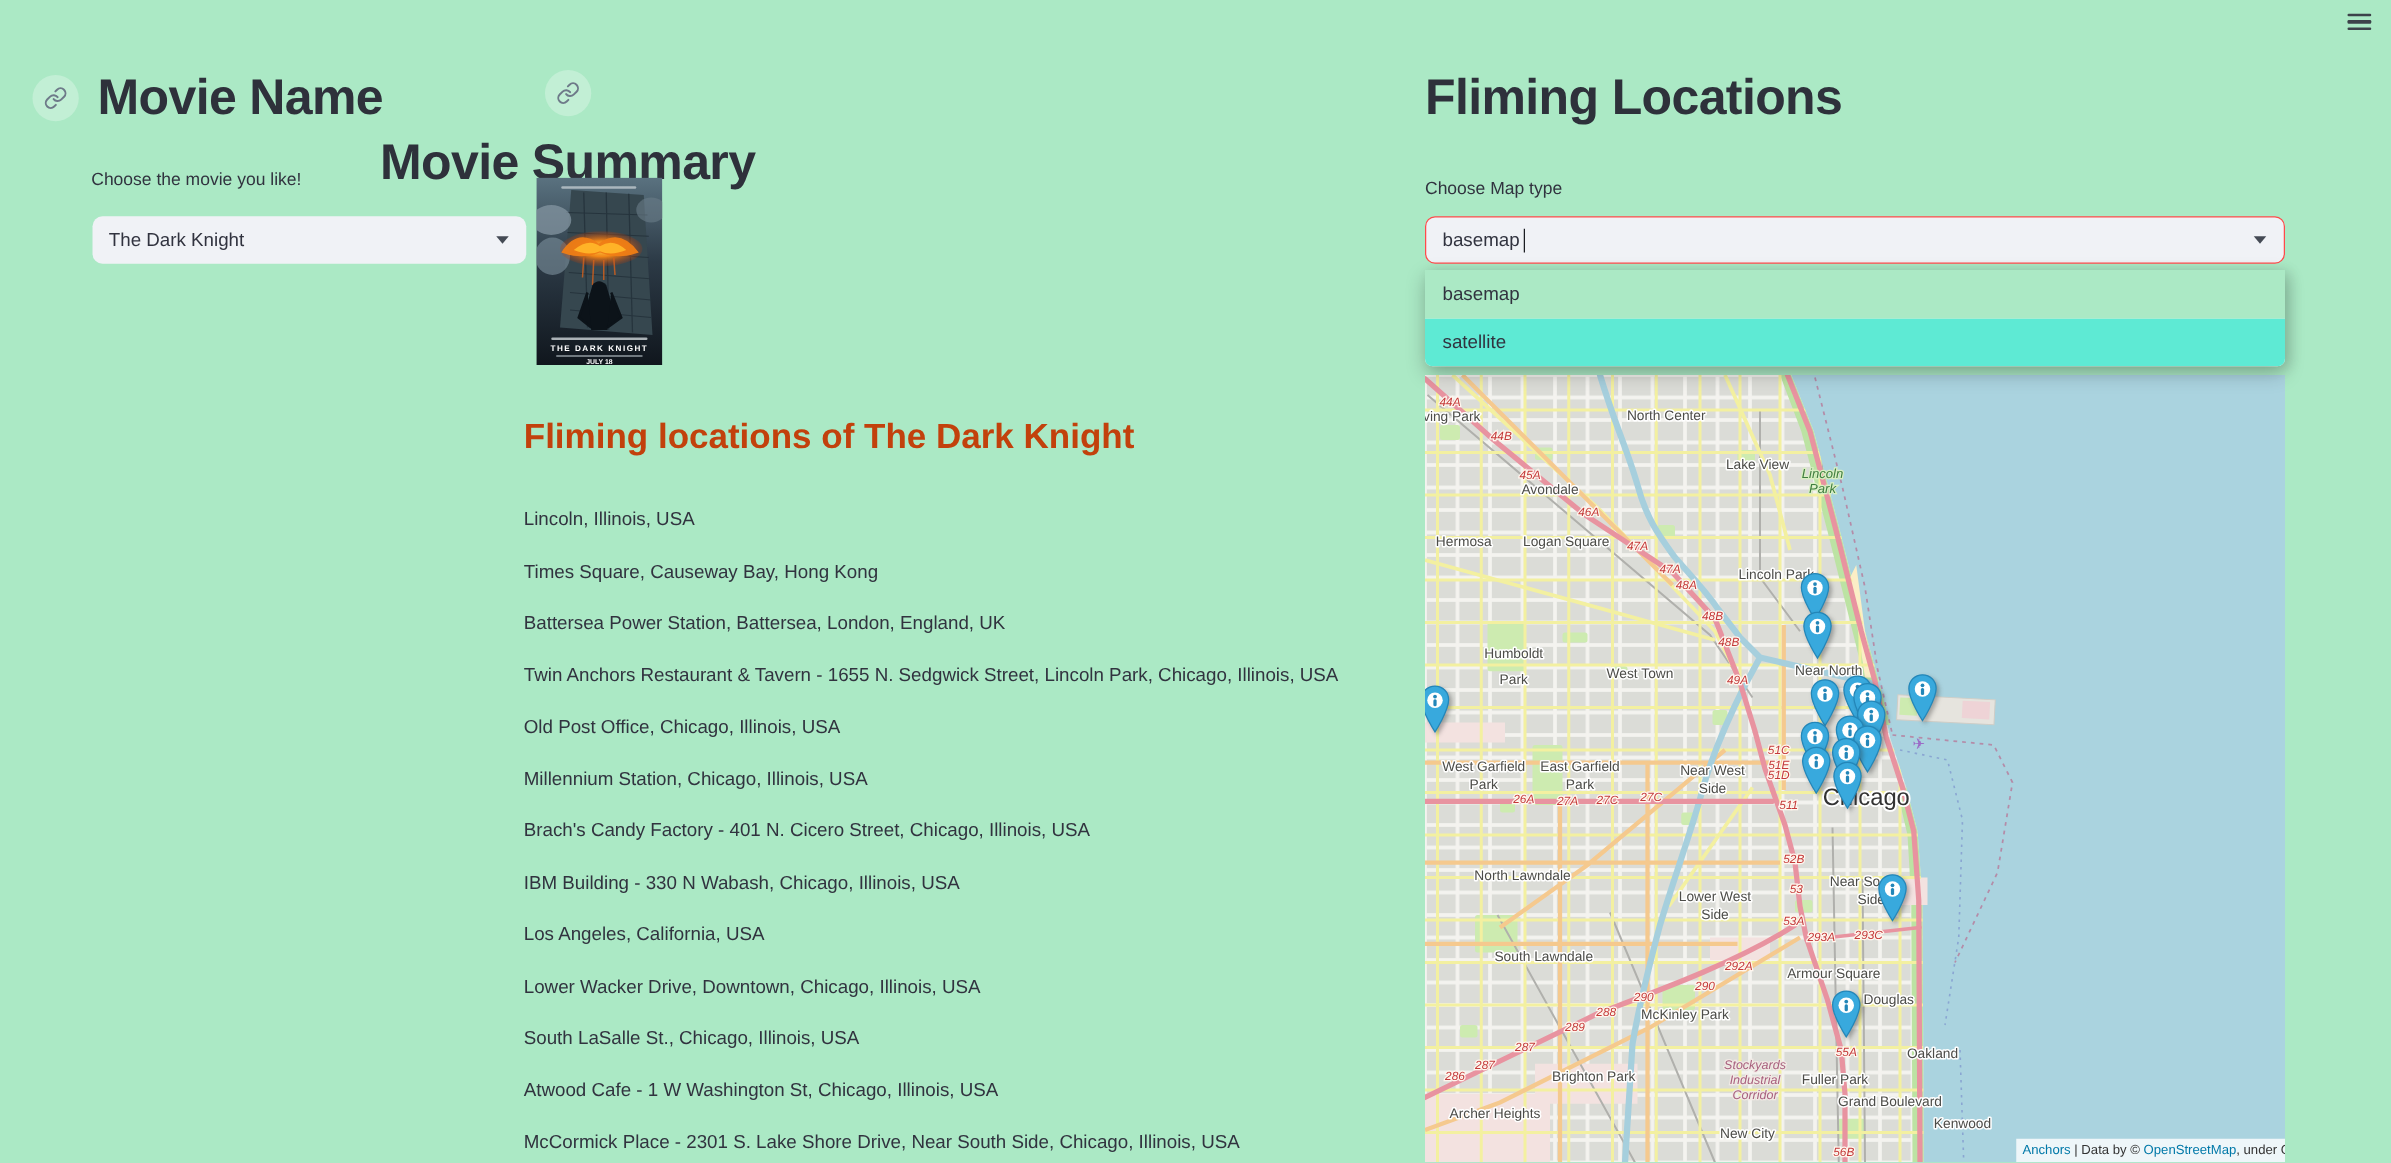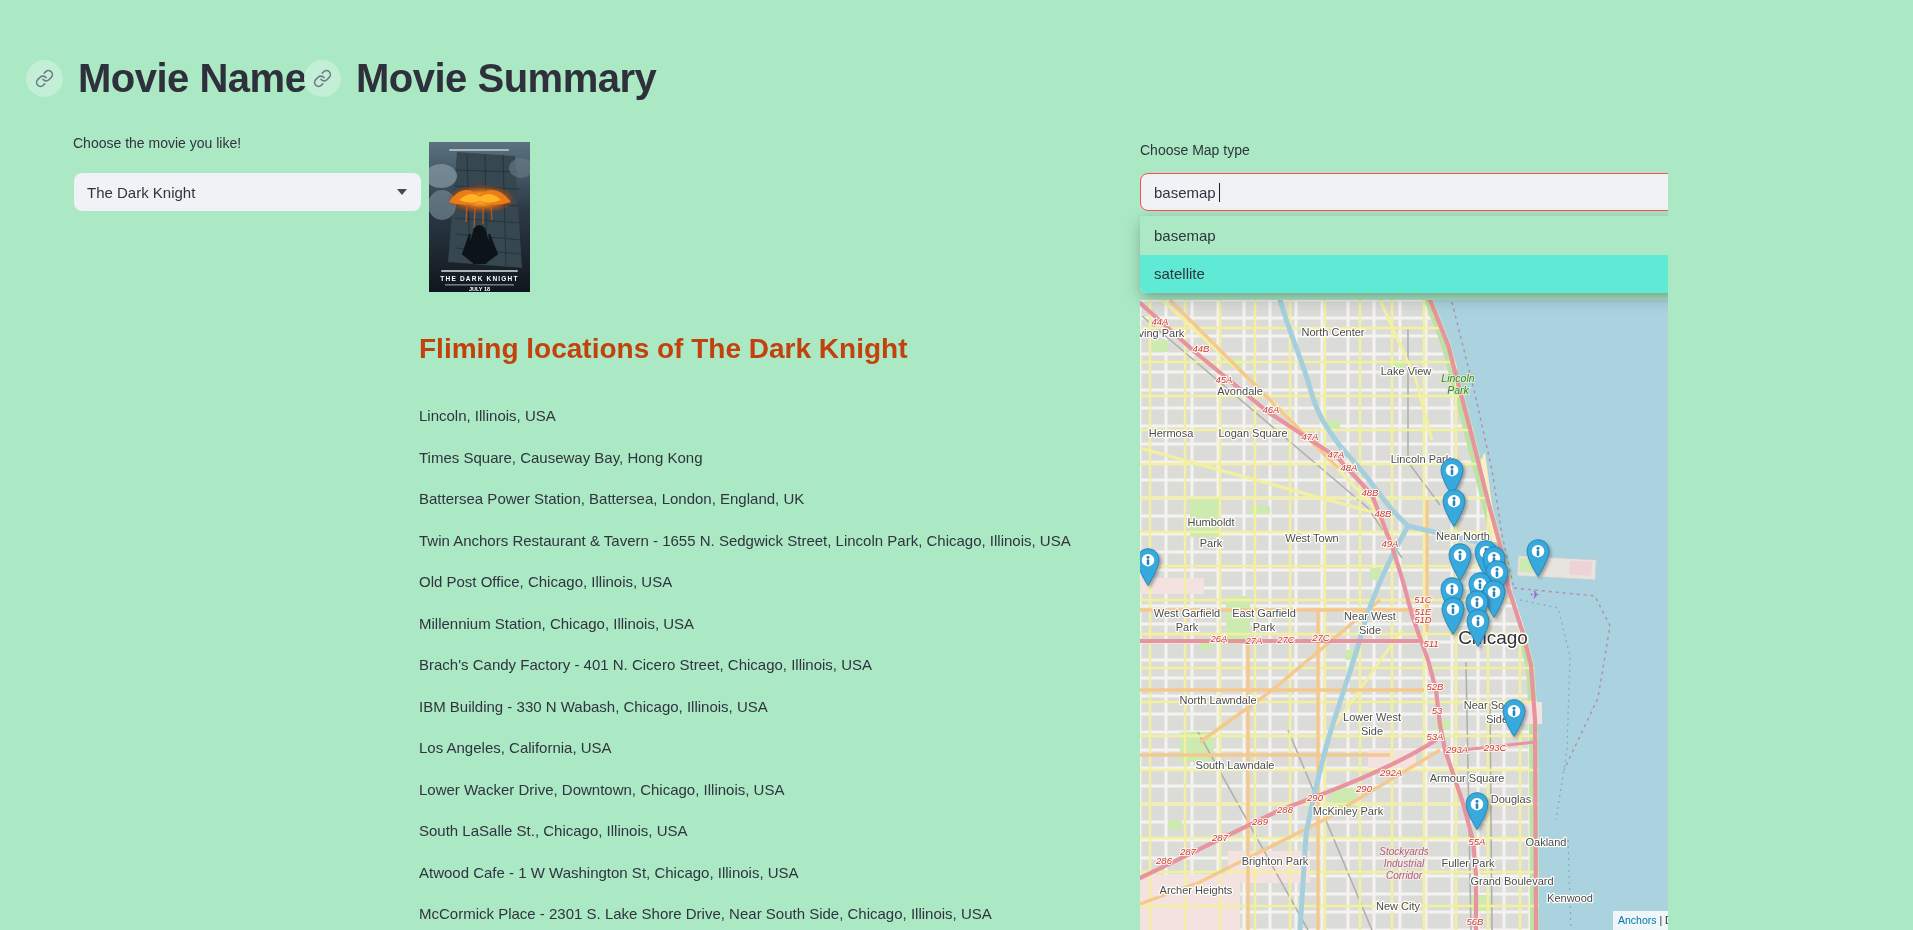--- a/index.html
+++ b/index.html
@@ -1,17 +1,17 @@
 <!DOCTYPE html>
 <html><head>
 <meta charset="utf-8">
 <style>
   html,body{margin:0;padding:0;}
   body{font-family:"Liberation Sans","DejaVu Sans",sans-serif;background:#abe9c5;}
-  .app{position:relative;width:1668px;height:930px;overflow:hidden;background:#abe9c5;color:#31333f;}
+  .app{position:relative;width:1913px;height:930px;overflow:hidden;background:#abe9c5;color:#31333f;}
 
   
   .hamburger{position:absolute;left:1878px;top:11px;width:19px;height:14px;cursor:pointer;}
   .hamburger span{display:block;height:2.4px;background:#3c424a;margin-bottom:3px;border-radius:1px;}
 
   
   .heading-row{position:absolute;display:flex;align-items:center;gap:15px;}
   .anchor-circle{width:37px;height:37px;border-radius:50%;background:#c2efd5;display:flex;align-items:center;justify-content:center;flex:0 0 auto;cursor:pointer;}
   h1.page-h{font-size:40px;font-weight:700;margin:0;color:#2e313b;letter-spacing:-0.5px;white-space:nowrap;}
   h2.sub-h{position:absolute;font-size:28px;font-weight:700;margin:0;color:#c2410c;white-space:nowrap;}
@@ -70,21 +70,21 @@
       </svg>
     </span>
     <h1 class="page-h">Movie Name</h1>
   </div>
   <div class="field-label" style="left:73px;top:135px;">Choose the movie you like!</div>
   <div class="select" style="left:74px;top:173px;width:347px;">
     <span class="grow">The Dark Knight</span>
     <span class="caret"></span>
   </div>
 
-  <div class="heading-row" style="left:304px;top:56px;">
+  <div class="heading-row" style="left:304px;top:56px;flex-direction:column;">
     <span class="anchor-circle">
       <svg width="19" height="19" viewBox="0 0 24 24" fill="none" stroke="#6e7a89" stroke-width="2" stroke-linecap="round" stroke-linejoin="round">
         <path d="M10 13a5 5 0 0 0 7.54.54l3-3a5 5 0 0 0-7.07-7.07l-1.72 1.71"></path>
         <path d="M14 11a5 5 0 0 0-7.54-.54l-3 3a5 5 0 0 0 7.07 7.07l1.71-1.71"></path>
       </svg>
     </span>
     <h1 class="page-h">Movie Summary</h1>
   </div>
 
   <div class="poster" style="left:429px;top:142px;">
@@ -152,20 +152,23 @@
     <li>Millennium Station, Chicago, Illinois, USA</li>
     <li>Brach's Candy Factory - 401 N. Cicero Street, Chicago, Illinois, USA</li>
     <li>IBM Building - 330 N Wabash, Chicago, Illinois, USA</li>
     <li>Los Angeles, California, USA</li>
     <li>Lower Wacker Drive, Downtown, Chicago, Illinois, USA</li>
     <li>South LaSalle St., Chicago, Illinois, USA</li>
     <li>Atwood Cafe - 1 W Washington St, Chicago, Illinois, USA</li>
     <li>McCormick Place - 2301 S. Lake Shore Drive, Near South Side, Chicago, Illinois, USA</li>
   </ul>
 
+  <div class="heading-row" style="left:1140px;top:56px;">
+    <h1 class="page-h">Fliming Locations</h1>
+  </div>
   <div class="field-label" style="left:1140px;top:142px;">Choose Map type</div>
 
   <div class="select focused" style="left:1140px;top:173px;width:688px;">
     <span>basemap</span>
       <span class="cursor-bar"></span>
     <span class="grow"></span>
     <span class="caret"></span>
   </div>
 
   <div class="dd-panel" style="left:1140px;top:216px;width:688px;">

